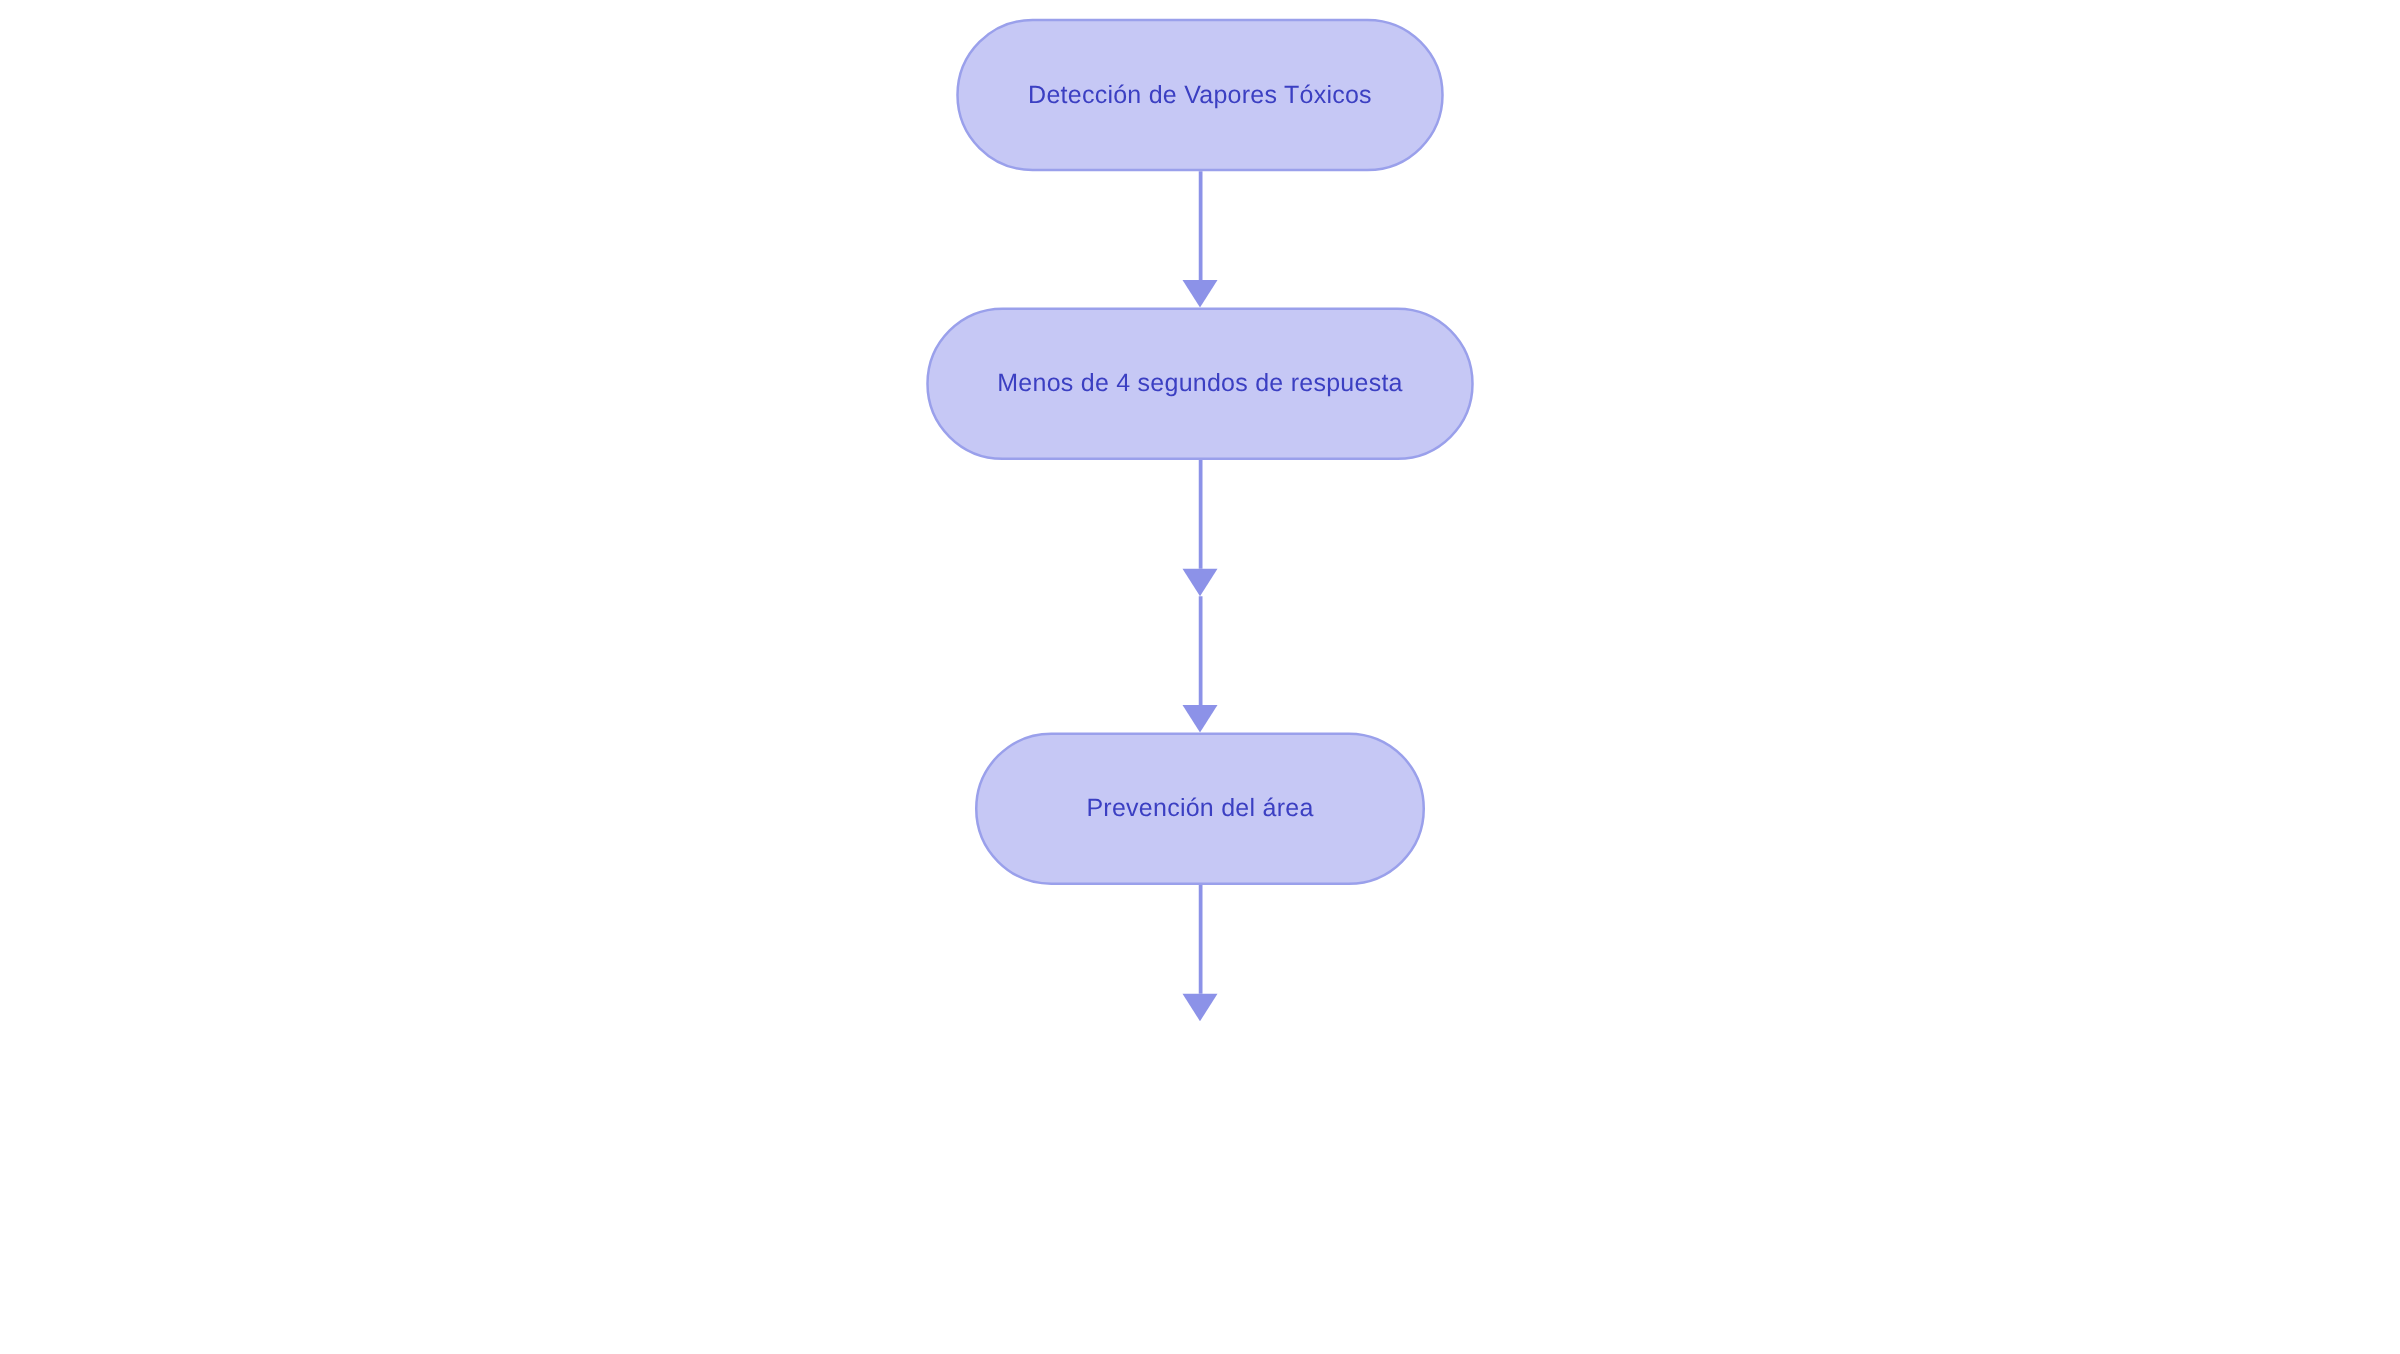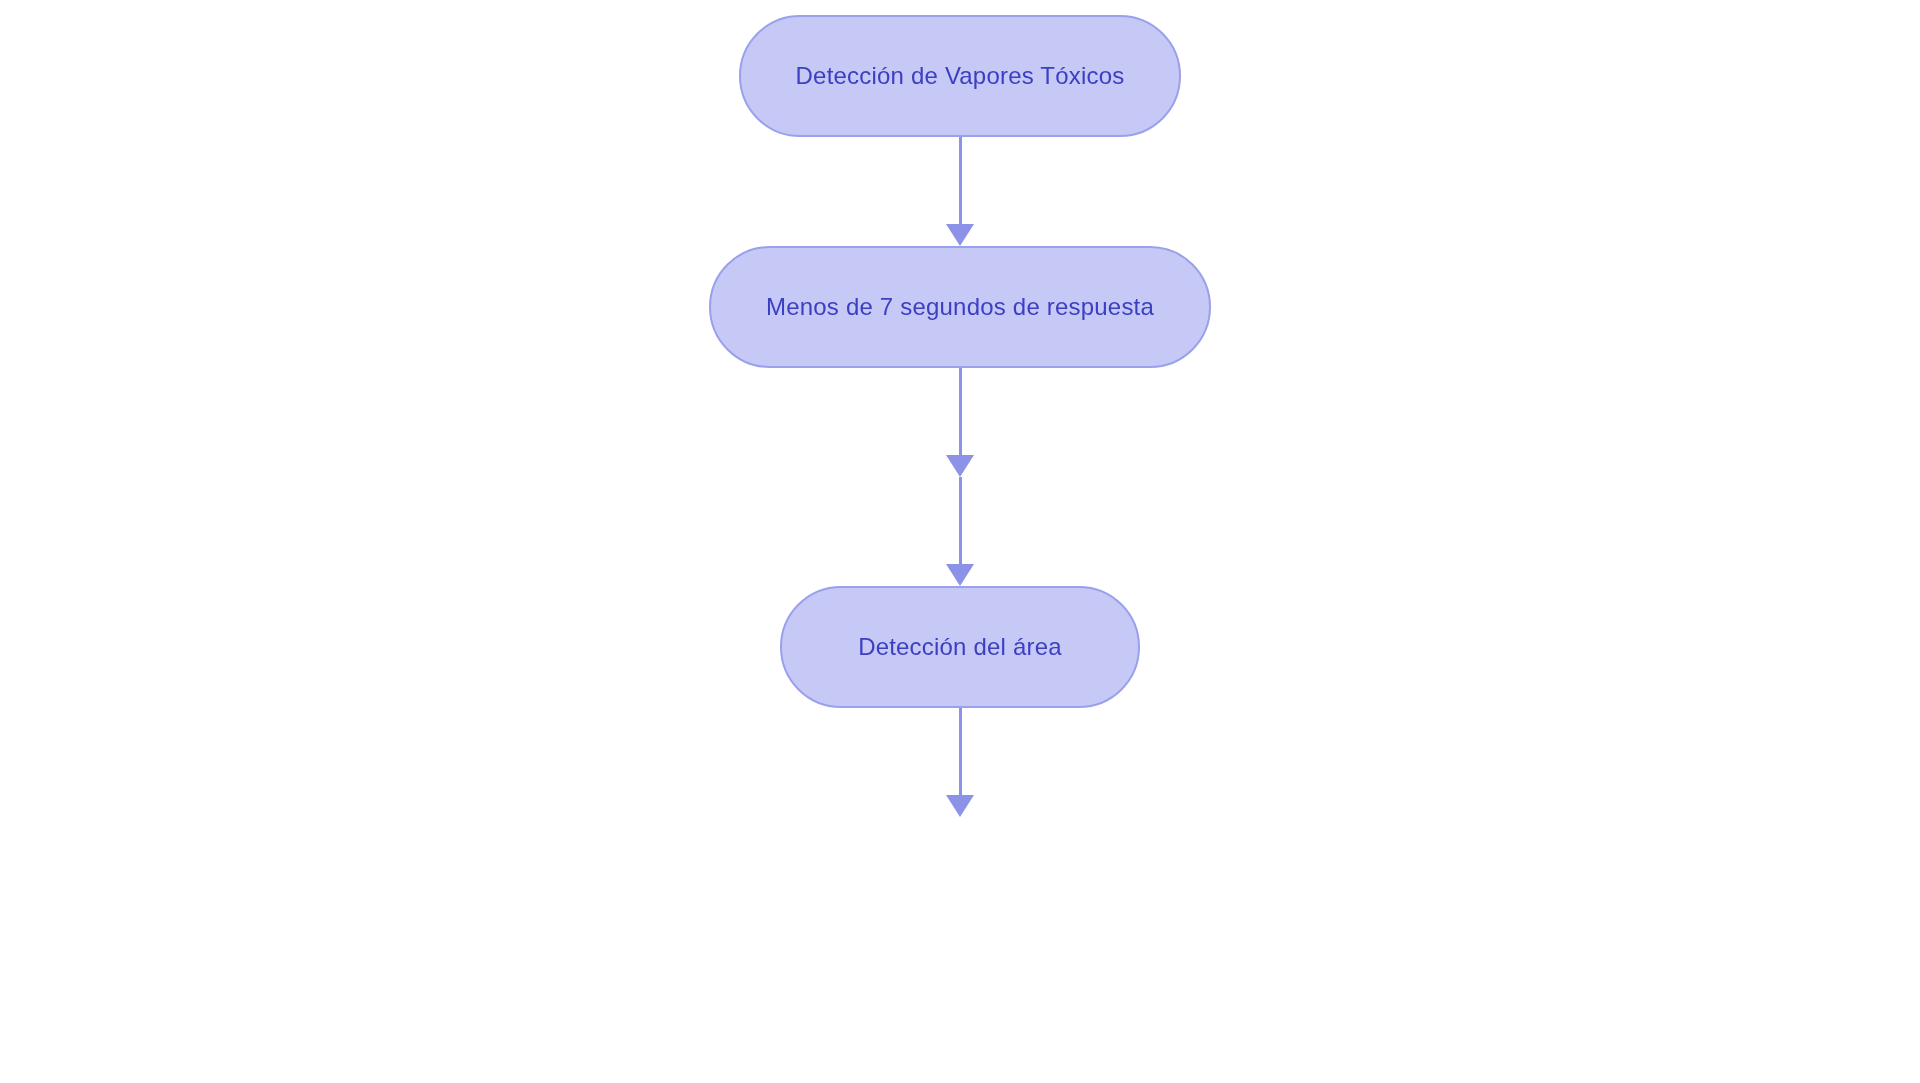--- a/index.html
+++ b/index.html
@@ -35,21 +35,21 @@
     padding: 0 55px;
     background: var(--node-fill);
     border: 2px solid var(--node-border);
     border-radius: 61px;
     display: flex;
     align-items: center;
     justify-content: center;
     flex: 0 0 auto;
   }
   .node span {
-    font-size: 24px;
+    font-size: 20px;
     color: var(--node-text);
     white-space: nowrap;
     letter-spacing: 0.2px;
   }
   .connector {
     height: 109px;
     flex: 0 0 auto;
     display: flex;
     flex-direction: column;
     align-items: center;
@@ -76,36 +76,36 @@
   <div class="node">
     <span>Detección de Vapores Tóxicos</span>
   </div>
 
   <div class="connector">
     <div class="line"></div>
     <div class="head"></div>
   </div>
 
   <div class="node">
-    <span>Menos de 7 segundos de respuesta</span>
+    <span>Menos de 4 segundos de respuesta</span>
   </div>
 
   <div class="connector">
     <div class="line"></div>
     <div class="head"></div>
   </div>
 
 
   <div class="connector">
     <div class="line"></div>
     <div class="head"></div>
   </div>
 
   <div class="node">
-    <span>Detección del área</span>
+    <span>Prevención del área</span>
   </div>
 
   <div class="connector">
     <div class="line"></div>
     <div class="head"></div>
   </div>
 
 
 </div>
 

